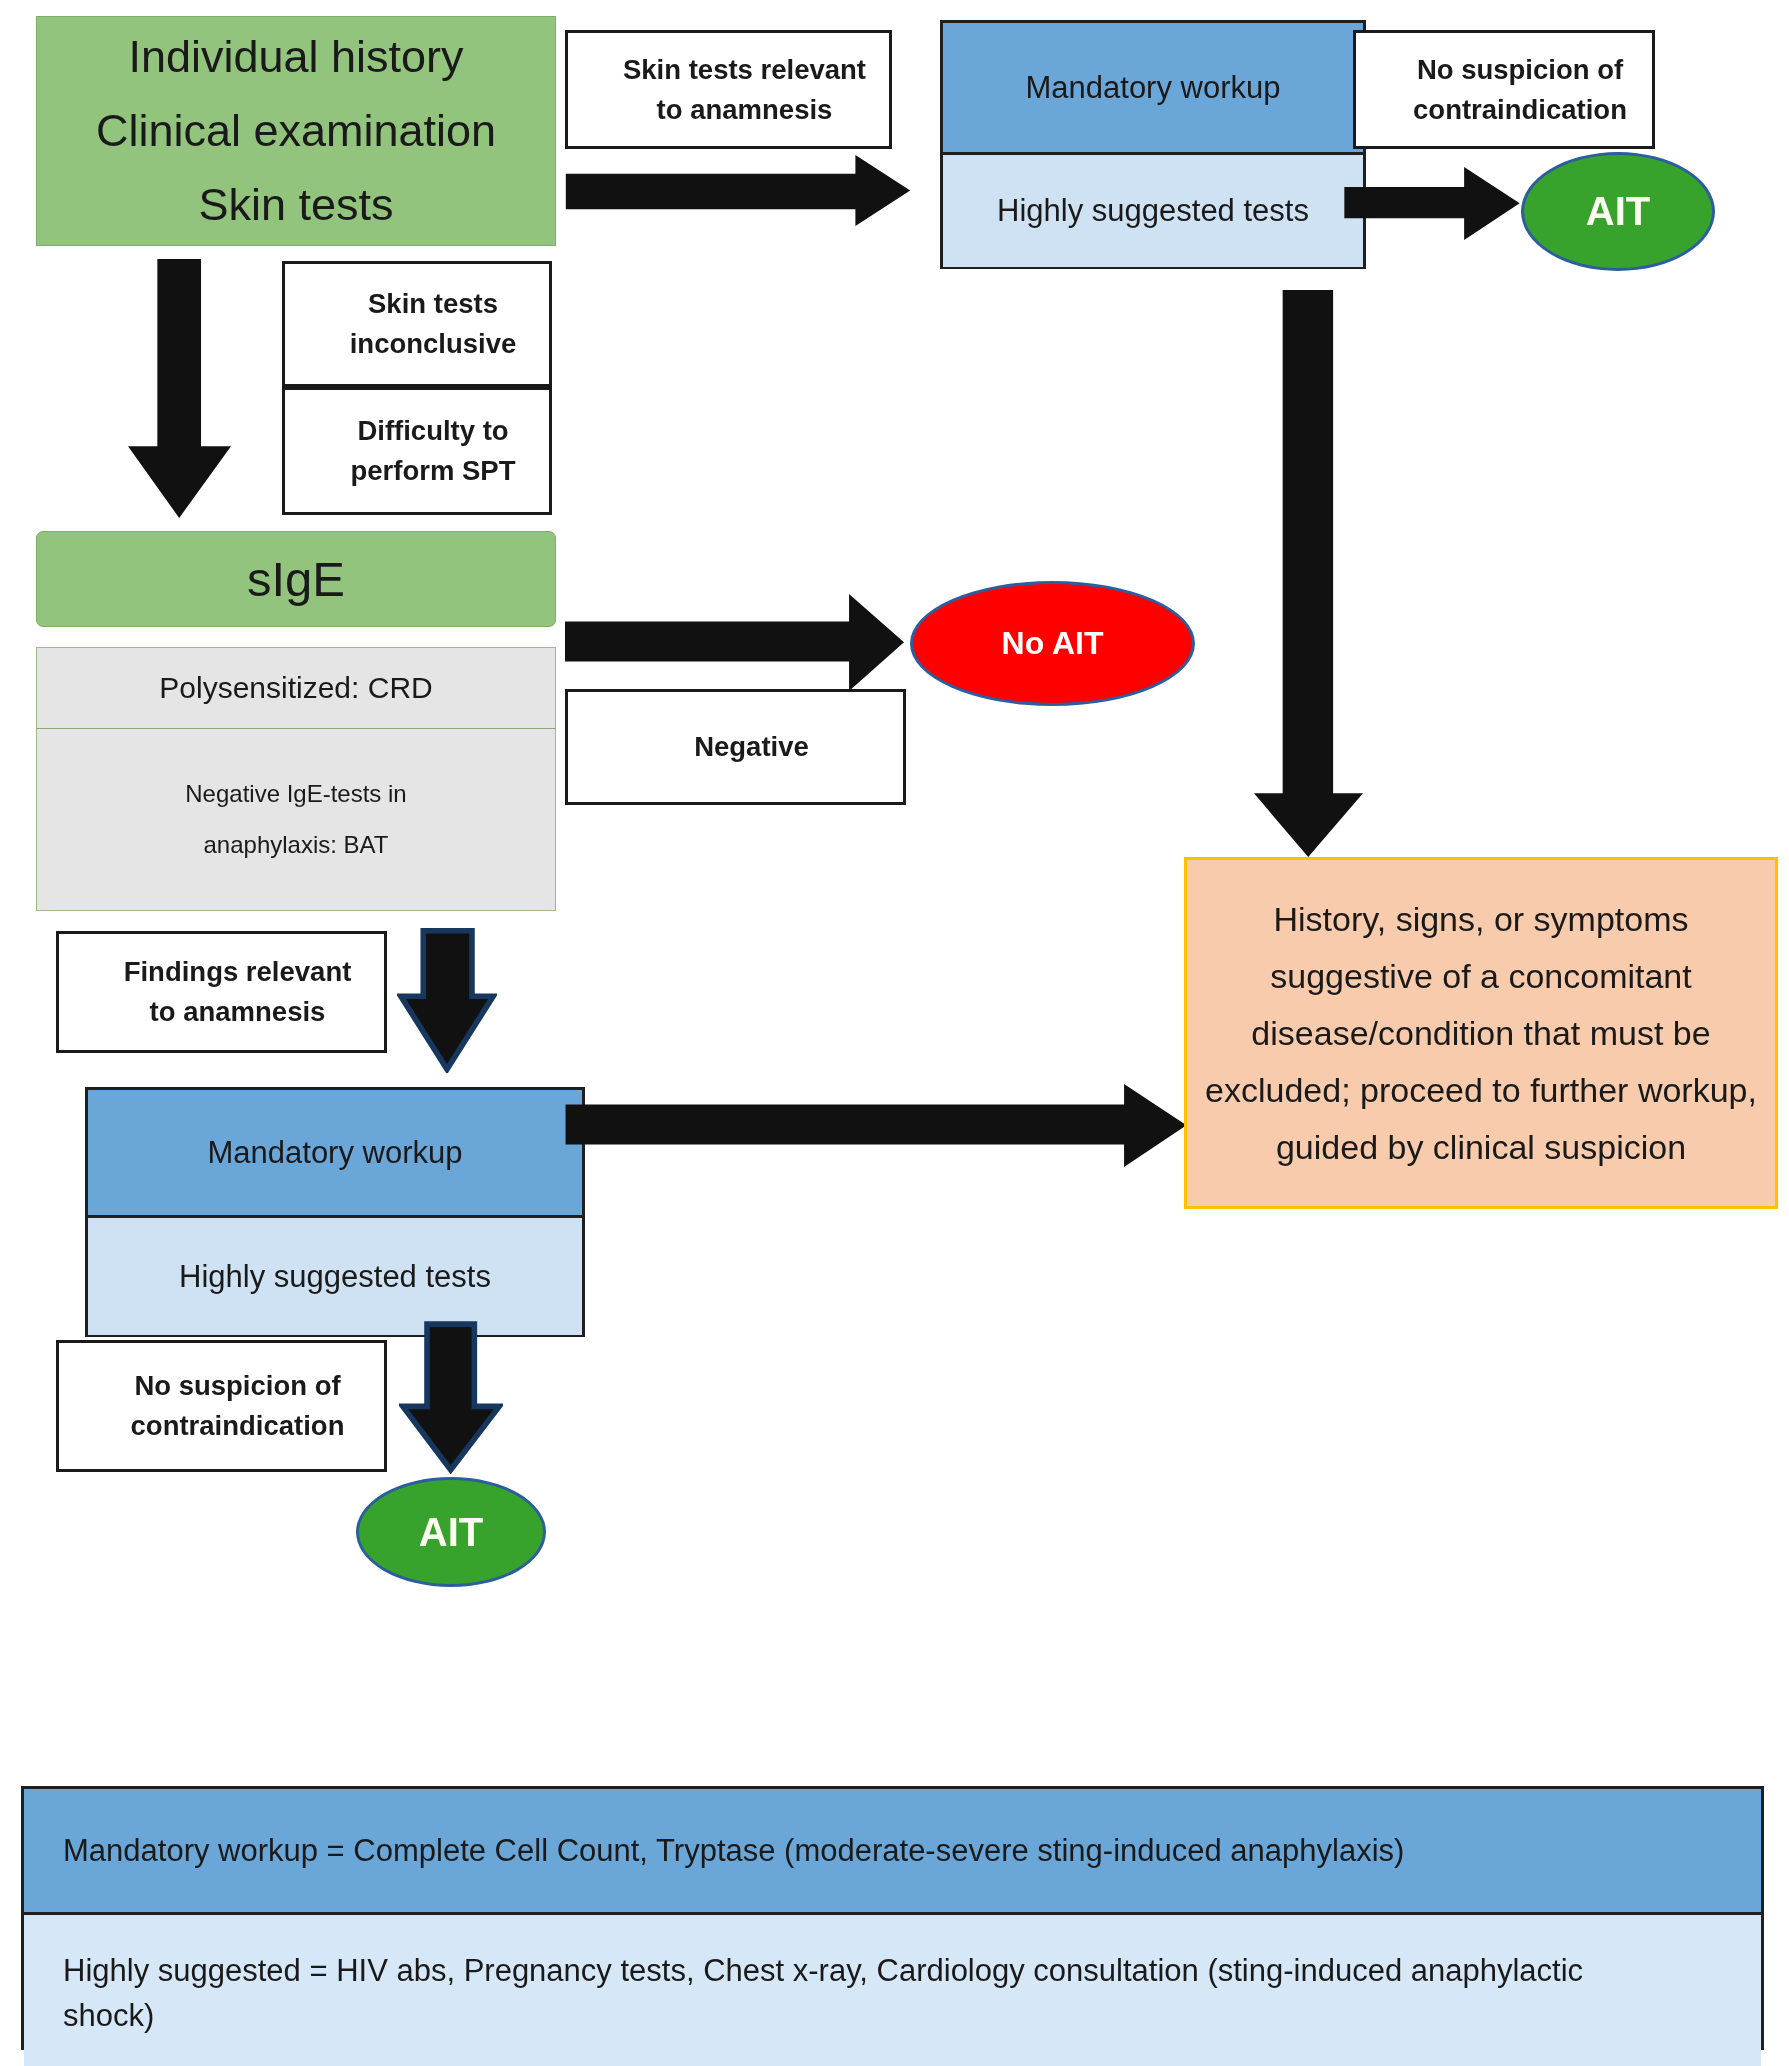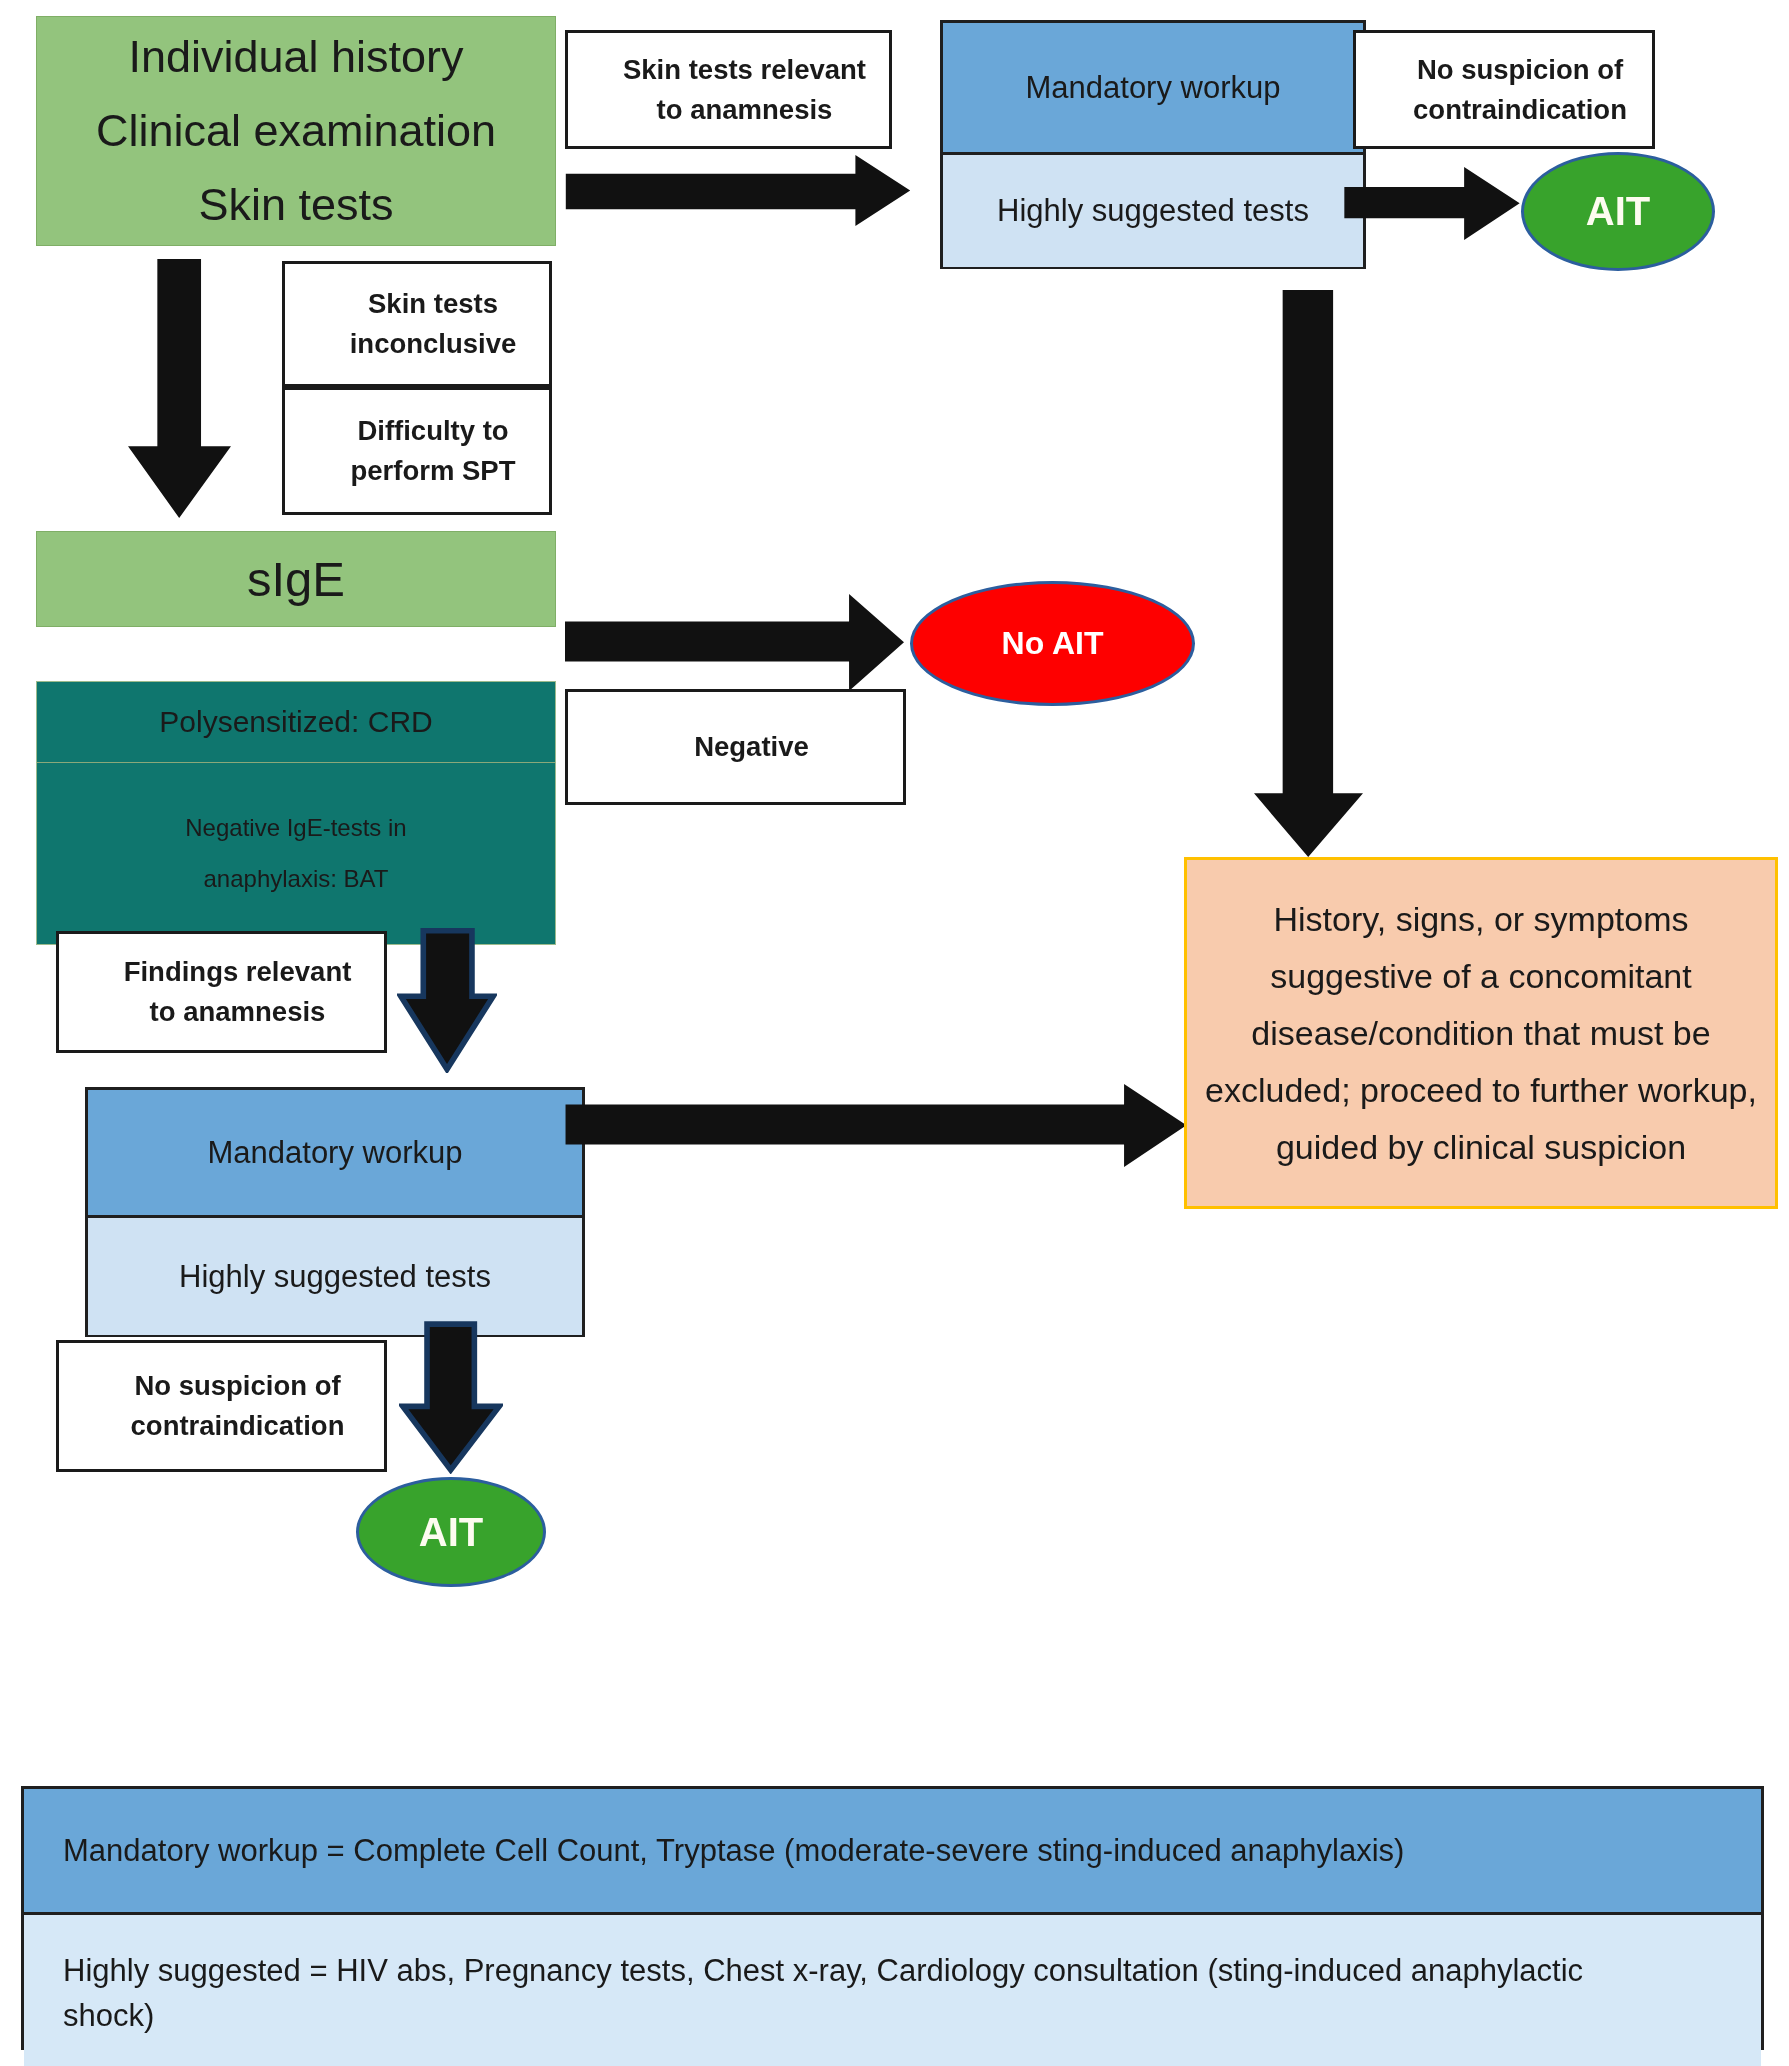--- a/index.html
+++ b/index.html
@@ -3,23 +3,23 @@
 <meta charset="utf-8">
 <style>
   html,body{margin:0;padding:0;background:#ffffff;}
   .canvas{position:relative;width:1790px;height:2066px;background:#ffffff;overflow:hidden;
           font-family:"Liberation Sans", sans-serif;color:#1a1a1a;}
   .abs{position:absolute;box-sizing:border-box;}
   .center{display:flex;flex-direction:column;align-items:center;justify-content:center;text-align:center;}
 
   
   .green-box{background:#93c47d;border:1.9px solid #7fae66;}
-  .lgreen-box{background:#0f766e;border:1.9px solid #9cba8c;margin-top:34px;}
+  .lgreen-box{background:#e5e5e5;border:1.9px solid #9cba8c;}
   .big-title{font-size:45px;line-height:74px;font-weight:400;}
-  .sige-title{font-size:49px;font-weight:400;}
+  .sige-title{font-size:49px;font-weight:400;border-radius:7px;}
   .lgreen-row1{font-size:30px;font-weight:400;border-bottom:1.9px solid #8aa87a;}
   .lgreen-row2{font-size:24px;line-height:51px;font-weight:400;}
 
   
   .white-box{background:#ffffff;border:3.1px solid #1a1a1a;font-size:27.5px;line-height:40px;font-weight:600;padding-left:32px;}
 
   
   .blue-stack{border:3.7px solid #1f1f1f;background:#cfe2f3;margin-left:29px;}
   .blue-row1{background:#6aa7d8;border-bottom:3.7px solid #1f1f1f;font-size:31px;font-weight:400;}
   .blue-row2{background:#cfe2f3;font-size:31px;font-weight:400;}

